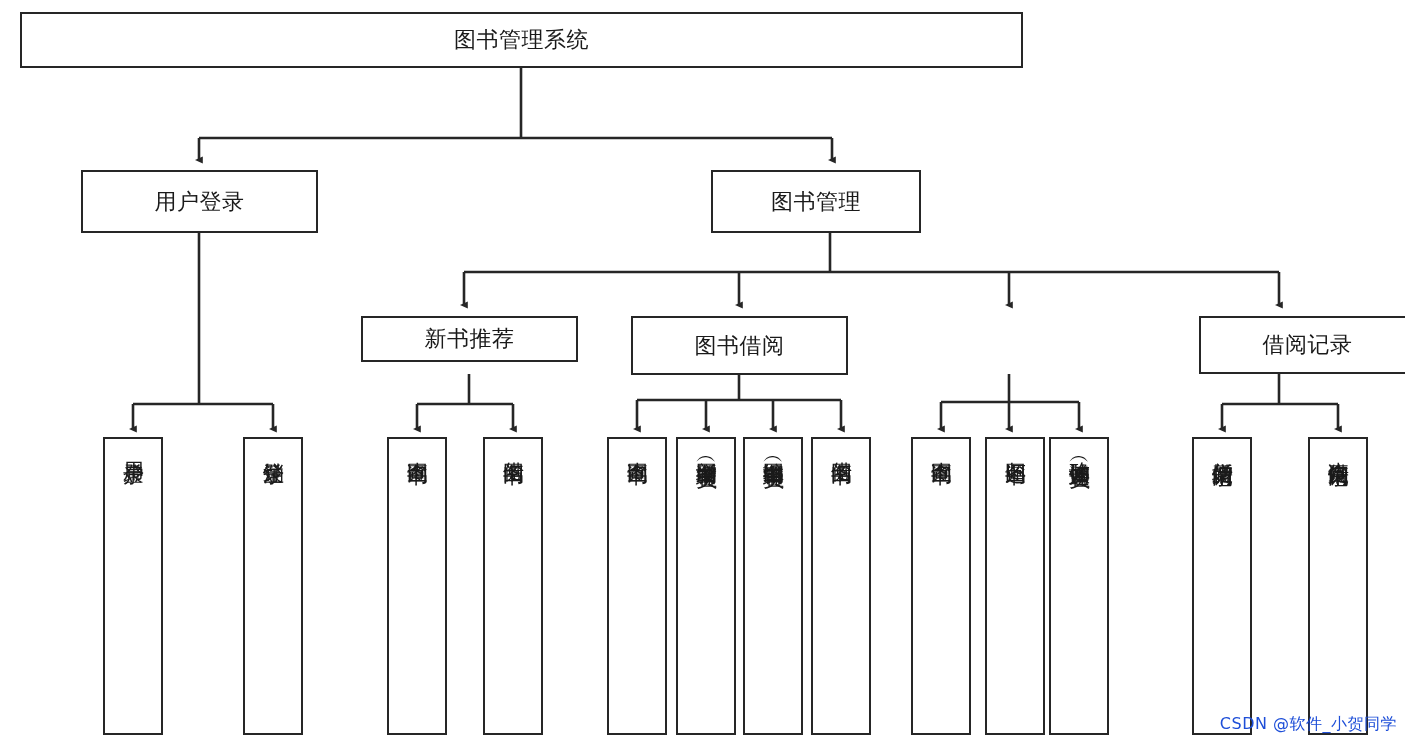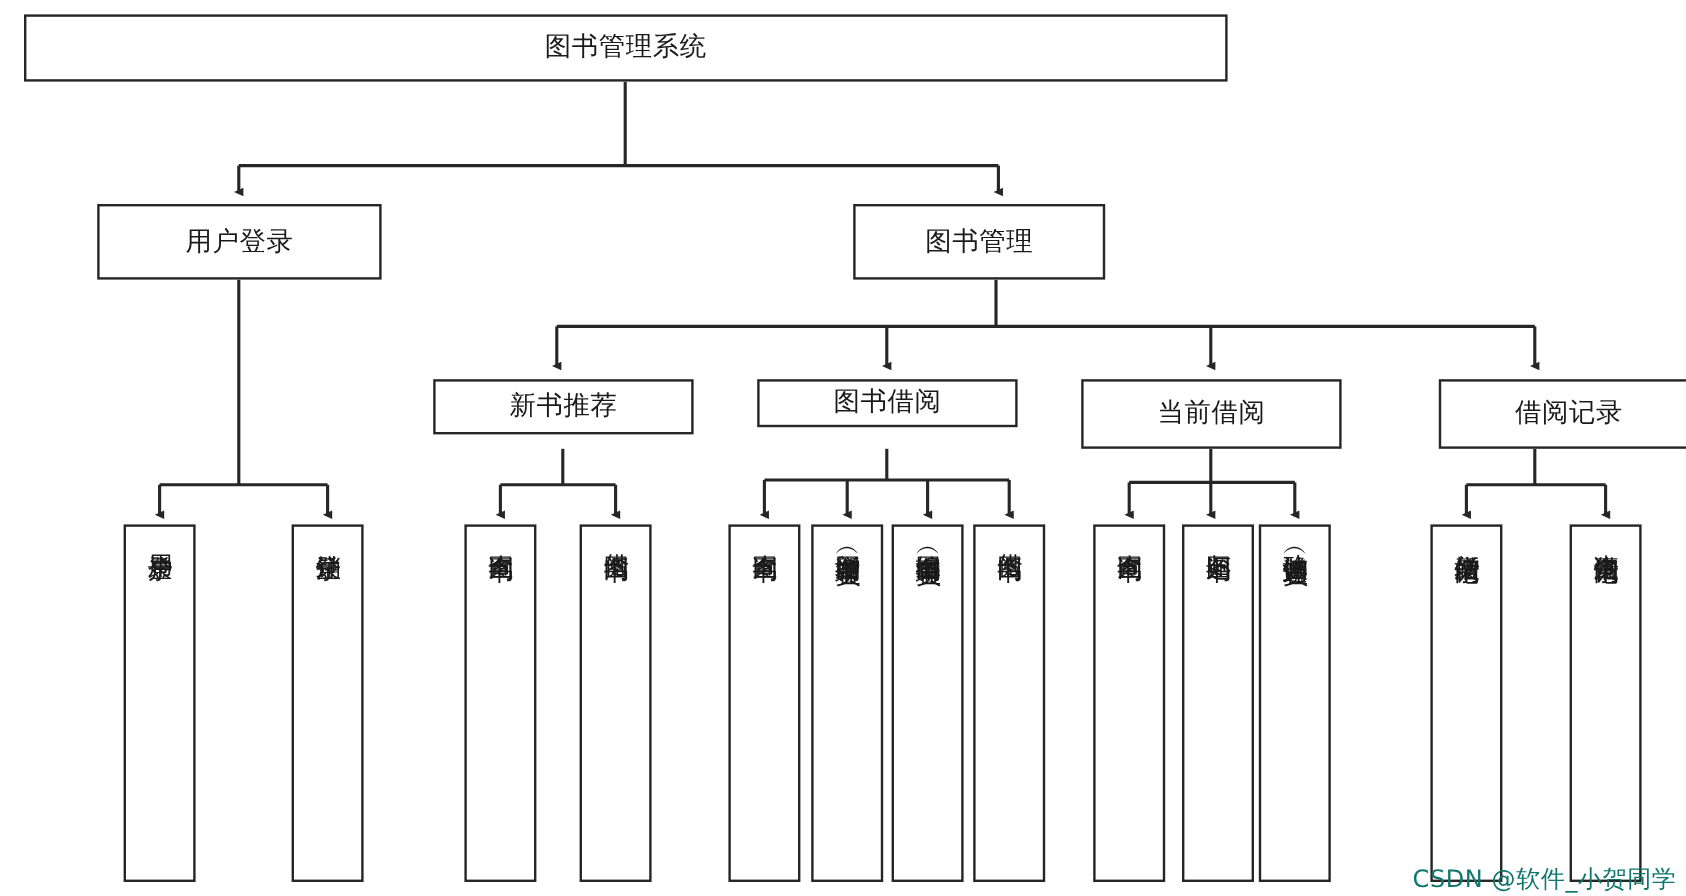--- a/index.html
+++ b/index.html
@@ -52,23 +52,23 @@
   .node.vertical .node-label {
     writing-mode: vertical-rl;
     text-orientation: upright;
     font-size: 21px;
     letter-spacing: 1px;
     line-height: 1.1;
   }
   #watermark {
     position: absolute;
     right: 8px;
-    bottom: 1px;
-    font-size: 20px;
-    color: #0f766e;
+    bottom: 12px;
+    font-size: 16px;
+    color: #1d4ed8;
     letter-spacing: 0.5px;
     white-space: nowrap;
   }
 </style>
 </head>
 <body>
 
 <div id="diagram-root">
 
   <svg id="edge-layer" viewBox="0 0 1405 747" xmlns="http://www.w3.org/2000/svg">
@@ -128,25 +128,22 @@
   <div class="node horizontal" style="left:81px; top:170px; width:237px; height:63px;">
     <span class="node-label">用户登录</span>
   </div>
   <div class="node horizontal" style="left:711px; top:170px; width:210px; height:63px;">
     <span class="node-label">图书管理</span>
   </div>
 
   <div class="node horizontal" style="left:361px; top:316px; width:217px; height:46px;">
     <span class="node-label">新书推荐</span>
   </div>
-  <div class="node horizontal" style="left:631px; top:316px; width:217px; height:40px;">
+  <div class="node horizontal" style="left:631px; top:316px; width:217px; height:59px;">
     <span class="node-label">图书借阅</span>
-  </div>
-  <div class="node horizontal" style="left:901px; top:316px; width:217px; height:58px;">
-    <span class="node-label">当前借阅</span>
   </div>
   <div class="node horizontal" style="left:1171px; top:316px; width:217px; height:58px;margin-left:28px;">
     <span class="node-label">借阅记录</span>
   </div>
 
   <div class="node vertical" style="left:103px; top:437px; width:60px; height:298px;">
     <span class="node-label">用户登录</span>
   </div>
   <div class="node vertical" style="left:243px; top:437px; width:60px; height:298px;">
     <span class="node-label">注销登录</span>

